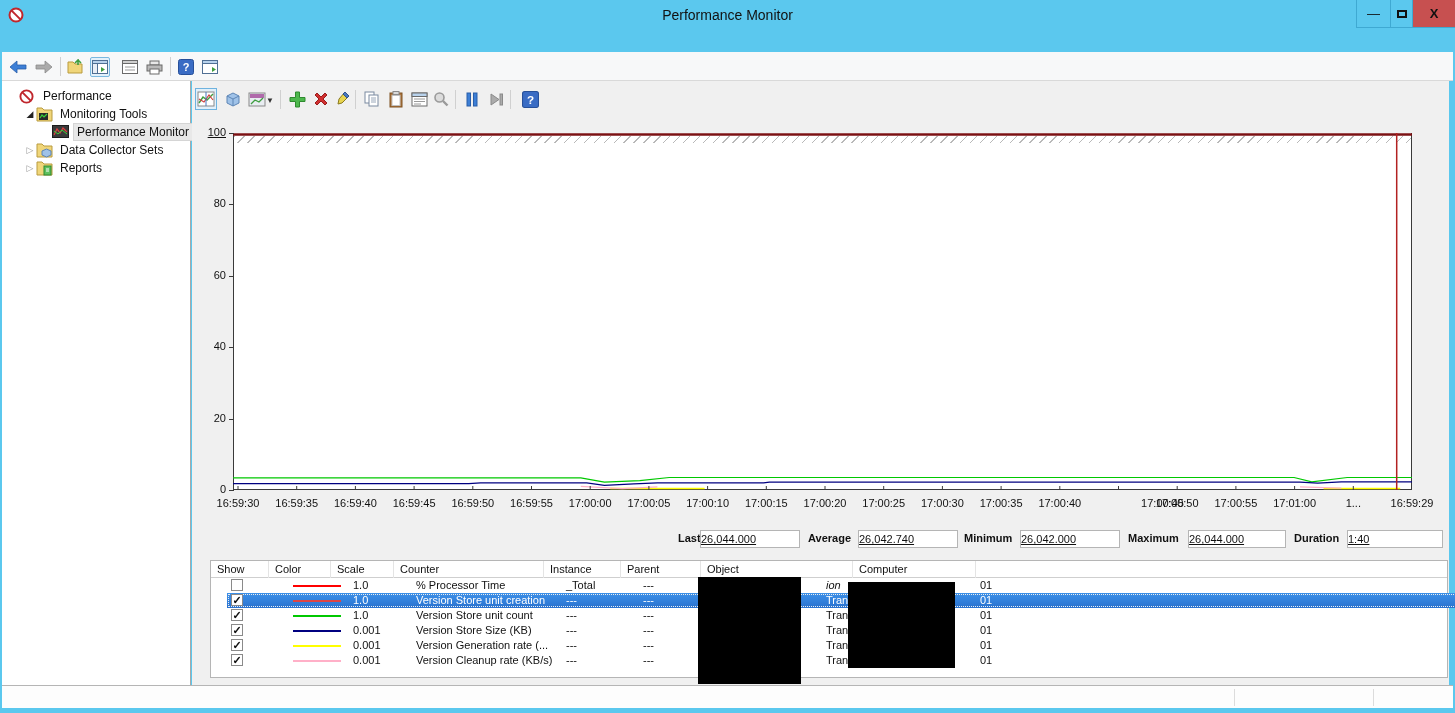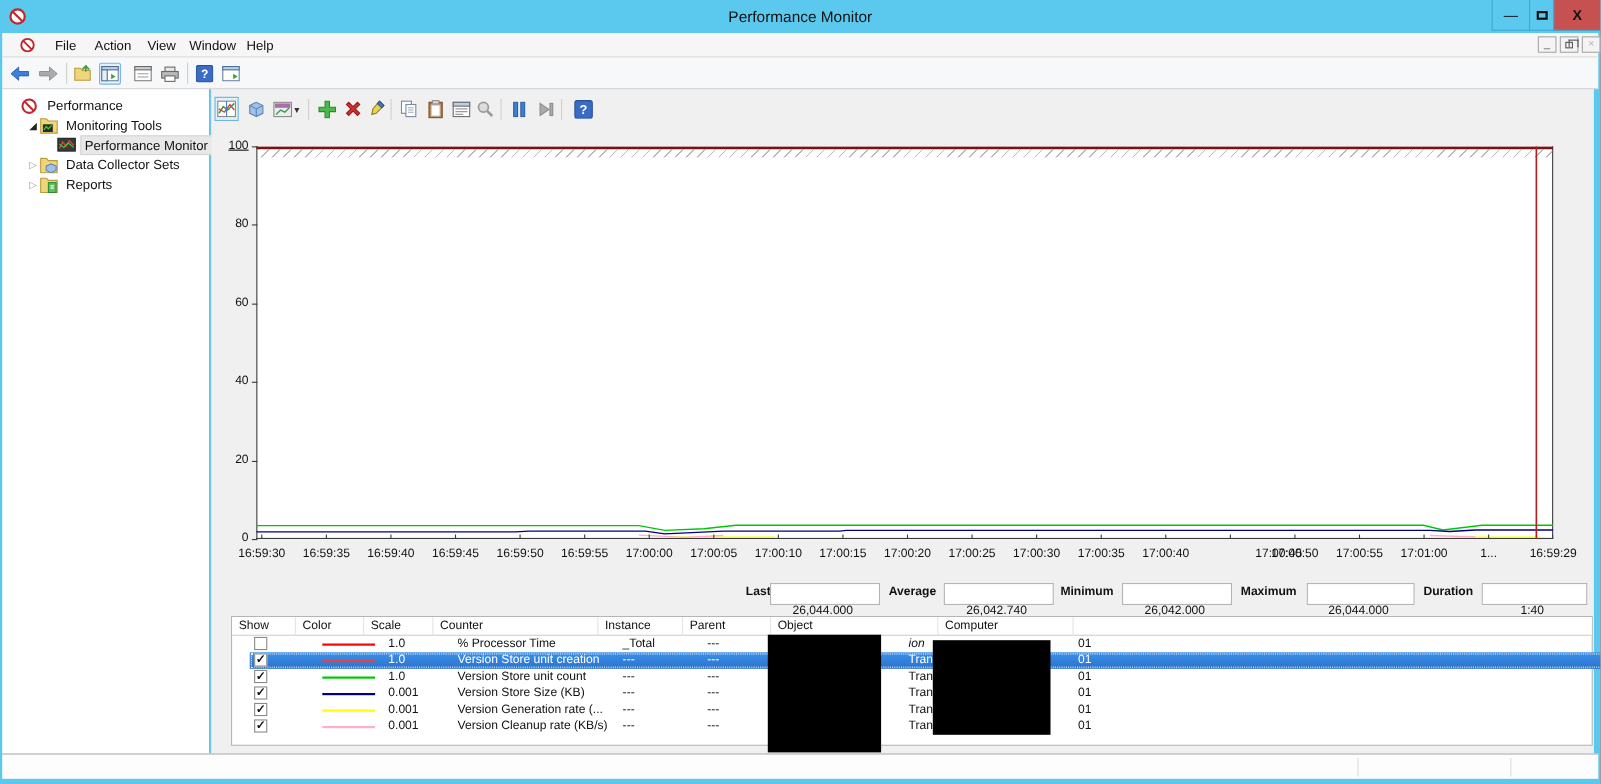--- a/index.html
+++ b/index.html
@@ -50,21 +50,21 @@
           border-left:1px solid #3a3a3a; border-bottom:1px solid #3a3a3a; border-right:1px solid #3a3a3a; }
   .clip-hatch { left:234px; top:136px; width:1177px; height:7px;
     background:repeating-linear-gradient(135deg,#b9b9b9 0 1px,transparent 1px 7px); }
   .ylab { position:absolute; width:30px; text-align:right; font-size:11px; color:#111; }
   .ytick { position:absolute; width:5px; height:1px; background:#3a3a3a; }
   .xlab { position:absolute; font-size:11px; color:#111; transform:translateX(-50%); white-space:nowrap; }
 
   
   .stat-label { top:532px; font-size:11px; font-weight:bold; color:#111; }
   .stat-box { top:530px; height:18px; background:#fff; border:1px solid #b5b5b5; font-size:11px;
-              text-align:center; padding:18px 4px 0 0; color:#111; }
+              text-align:left; padding:2px 4px 0 0; color:#111;text-decoration:underline; }
 
   
   .ctable { left:210px; top:560px; width:1238px; height:118px; background:#fff; border:1px solid #b5b5b5; }
   .thead { position:absolute; top:0; left:0; height:17px; width:100%; background:#fff; border-bottom:1px solid #cfcfcf; }
   .th { position:absolute; top:0; height:17px; font-size:11px; color:#111; padding:2px 0 0 6px;
         border-right:1px solid #e4e4e4; }
   .trow { position:absolute; left:16px; height:15px; width:100%; font-size:11px; color:#111; }
   .trow.sel { background:linear-gradient(#3c90e8,#2a72cf); color:#fff; outline:1px dotted #eee; outline-offset:-2px; }
   .td { position:absolute; top:0; height:15px; padding:1px 0 0 6px; white-space:nowrap; overflow:hidden; }
   .cb { position:absolute; left:4px; top:1px; width:12px; height:12px; background:#fff; border:1px solid #8a8a8a;
@@ -89,38 +89,20 @@
         </svg>
     </div>
     <div class="title-text">Performance Monitor</div>
     <div class="abs win-btn btn-min">—</div>
     <div class="abs win-btn btn-max">
         <span class="max-glyph"></span>
       </div>
     <div class="abs win-btn btn-close">X</div>
   </div>
 
-  <div class="abs menubar">
-    <div class="abs" style="left:16px;top:4px;width:14px;height:14px;">
-      <svg width="14" height="14" viewBox="0 0 16 16">
-          <circle cx="8" cy="8" r="6.5" fill="#fff" stroke="#c0272d" stroke-width="2"></circle>
-          <line x1="3.6" y1="3.6" x2="12.4" y2="12.4" stroke="#c0272d" stroke-width="2"></line>
-        </svg>
-    </div>
-    <div class="abs menu-item" style="left:44px;">File</div>
-    <div class="abs menu-item" style="left:80px;">Action</div>
-    <div class="abs menu-item" style="left:128px;">View</div>
-    <div class="abs menu-item" style="left:166px;">Window</div>
-    <div class="abs menu-item" style="left:218px;">Help</div>
-    <div class="abs child-ctrl" style="left:1396px;">_</div>
-    <div class="abs child-ctrl" style="left:1416px;">
-        <span class="restore-glyph"></span>
-      </div>
-    <div class="abs child-ctrl" style="left:1436px;color:#b9b9b9;">×</div>
-  </div>
 
   <div class="abs mmctoolbar">
     <div class="abs tb-ico" style="left:6px;">
       <svg width="18" height="14" viewBox="0 0 18 14">
           <path d="M8 1 L1 7 L8 13 L8 9 L17 9 L17 5 L8 5 Z" fill="#3d7fd6" stroke="#2a5ea8" stroke-width="0.8"></path>
         </svg>
     </div>
     <div class="abs tb-ico" style="left:32px;">
       <svg width="18" height="14" viewBox="0 0 18 14">
           <path d="M10 1 L17 7 L10 13 L10 9 L1 9 L1 5 L10 5 Z" fill="#ababab" stroke="#8a8a8a" stroke-width="0.8"></path>

